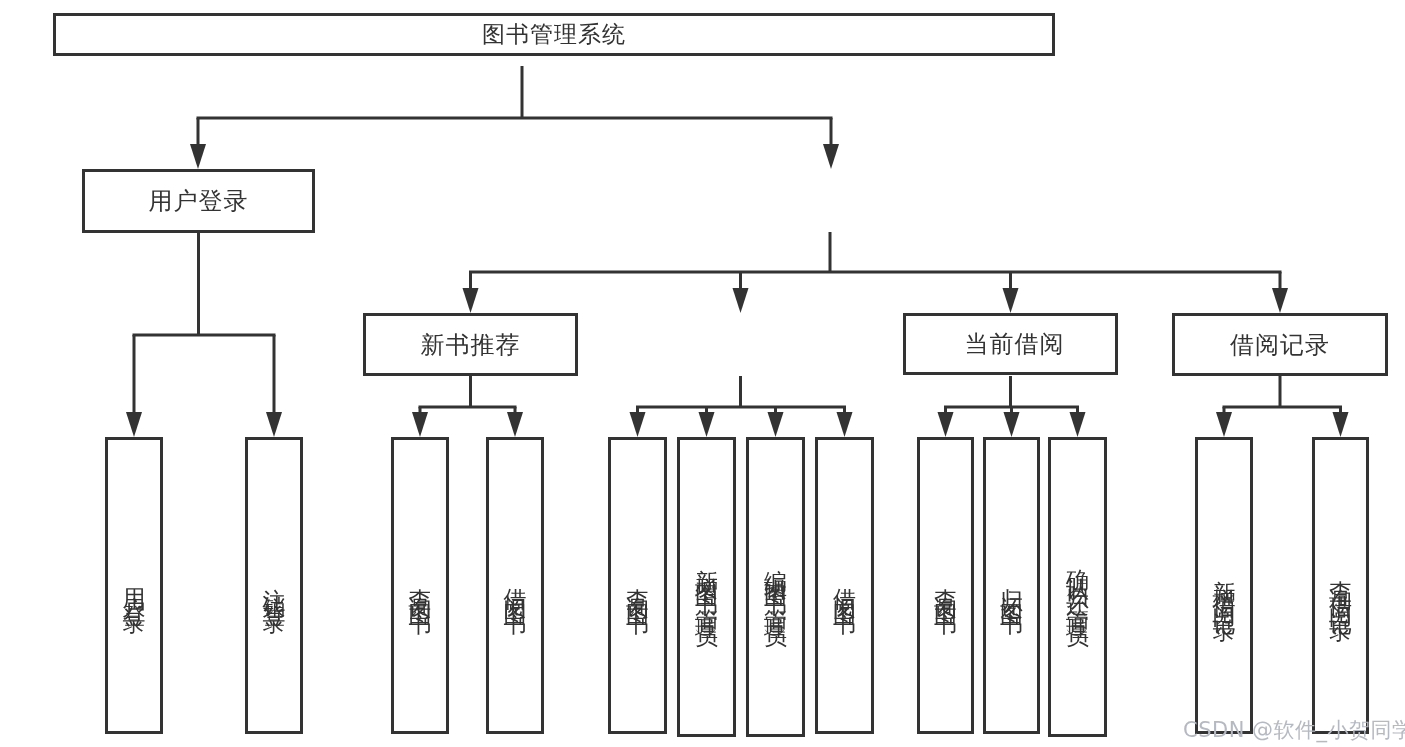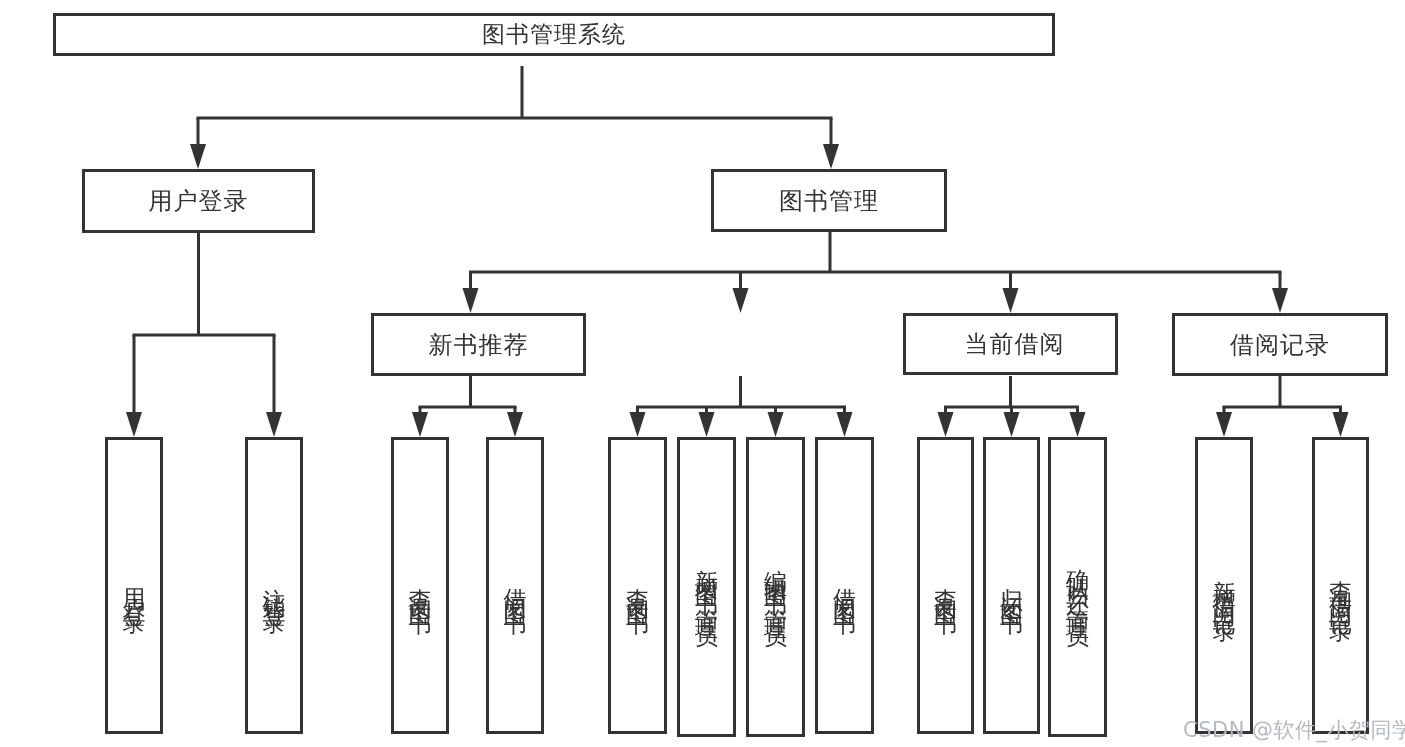--- a/index.html
+++ b/index.html
@@ -126,23 +126,22 @@
       <path d="M1069.5 412 L1085.5 412 L1077.5 437 Z"></path>
 
       <path d="M1216 412 L1232 412 L1224 437 Z"></path>
       <path d="M1332.5 412 L1348.5 412 L1340.5 437 Z"></path>
     </g>
   </svg>
 
   <div class="node root" style="left:21px; top:13px; width:1002px; height:43px;margin-left:32px;">图书管理系统</div>
 
   <div class="node" style="left:82px; top:169px; width:233px; height:64px;">用户登录</div>
-  <div class="node" style="left:711px; top:169px; width:236px; height:63px;">图书管理</div>
 
-  <div class="node" style="left:363px; top:313px; width:215px; height:63px;margin-left:8px;">新书推荐</div>
+  <div class="node" style="left:363px; top:313px; width:215px; height:63px;">新书推荐</div>
   <div class="node" style="left:903px; top:313px; width:215px; height:62px;padding-left:8px;">当前借阅</div>
   <div class="node" style="left:1172px; top:313px; width:216px; height:63px;">借阅记录</div>
 
   <div class="node vert" style="left:105px; top:437px; width:58px; height:297px;">用户登录</div>
   <div class="node vert" style="left:245px; top:437px; width:58px; height:297px;">注销登录</div>
 
   <div class="node vert" style="left:391px; top:437px; width:58px; height:297px;">查询图书</div>
   <div class="node vert" style="left:486px; top:437px; width:58px; height:297px;">借阅图书</div>
 
   <div class="node vert" style="left:608px; top:437px; width:59px; height:297px;">查询图书</div>

